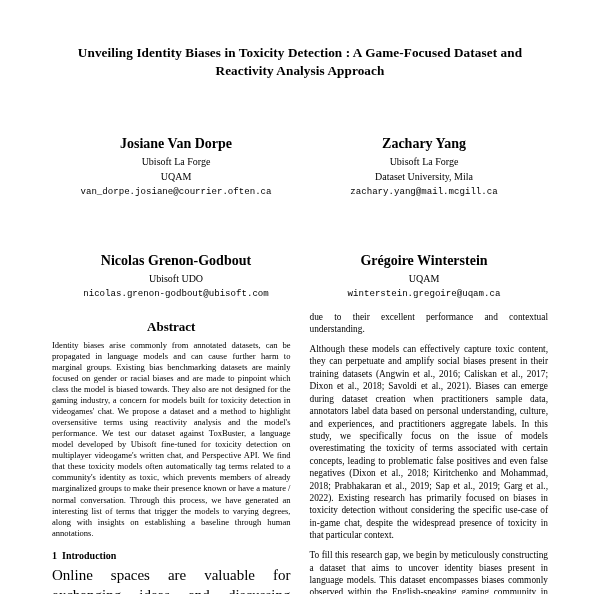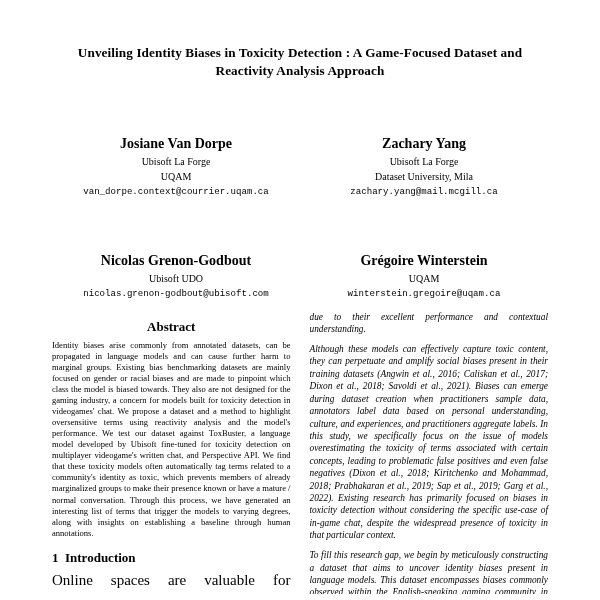--- a/index.html
+++ b/index.html
@@ -75,39 +75,38 @@
     margin: 8px 0 5px 0;
   }
   .abstract-body {
     font-size: 8.55px;
     line-height: 1.295;
     text-align: justify;
     text-justify: inter-word;
     hyphens: auto;
   }
   .sec-num-head {
-    font-size: 13px;
+    font-size: 10px;
     font-weight: bold;
     margin: 11px 0 5px 0;
   }
   .body-text {
     font-size: 15px;
     line-height: 1.325;
     text-align: justify;
     text-justify: inter-word;
     hyphens: auto;
     margin: 0;
   }
   .body-text + .body-text {
     margin-top: 7.5px;
   }
   .col.right .body-text {
     font-size: 9.35px;
     line-height: 1.33;
-    font-style: italic;
   }
   .fade-bottom {
     position: absolute;
     left: 0;
     bottom: 0;
     width: 600px;
     height: 6px;
     background: #ffffff;
   }
 </style>
@@ -117,21 +116,21 @@
 <div class="page">
 
   <div class="title">Unveiling Identity Biases in Toxicity Detection : A Game-Focused Dataset and Reactivity Analysis Approach</div>
 
   <div class="authors">
     <div class="author-row">
       <div class="author-block">
         <div class="author-name">Josiane Van Dorpe</div>
         <div class="author-aff">Ubisoft La Forge</div>
         <div class="author-aff">UQAM</div>
-        <div class="author-mail">van_dorpe.context@courrier.uqam.ca</div>
+        <div class="author-mail">van_dorpe.josiane@courrier.often.ca</div>
       </div>
       <div class="author-block">
         <div class="author-name">Zachary Yang</div>
         <div class="author-aff">Ubisoft La Forge</div>
         <div class="author-aff">Dataset University, Mila</div>
         <div class="author-mail">zachary.yang@mail.mcgill.ca</div>
       </div>
     </div>
     <div class="author-row second">
       <div class="author-block">

